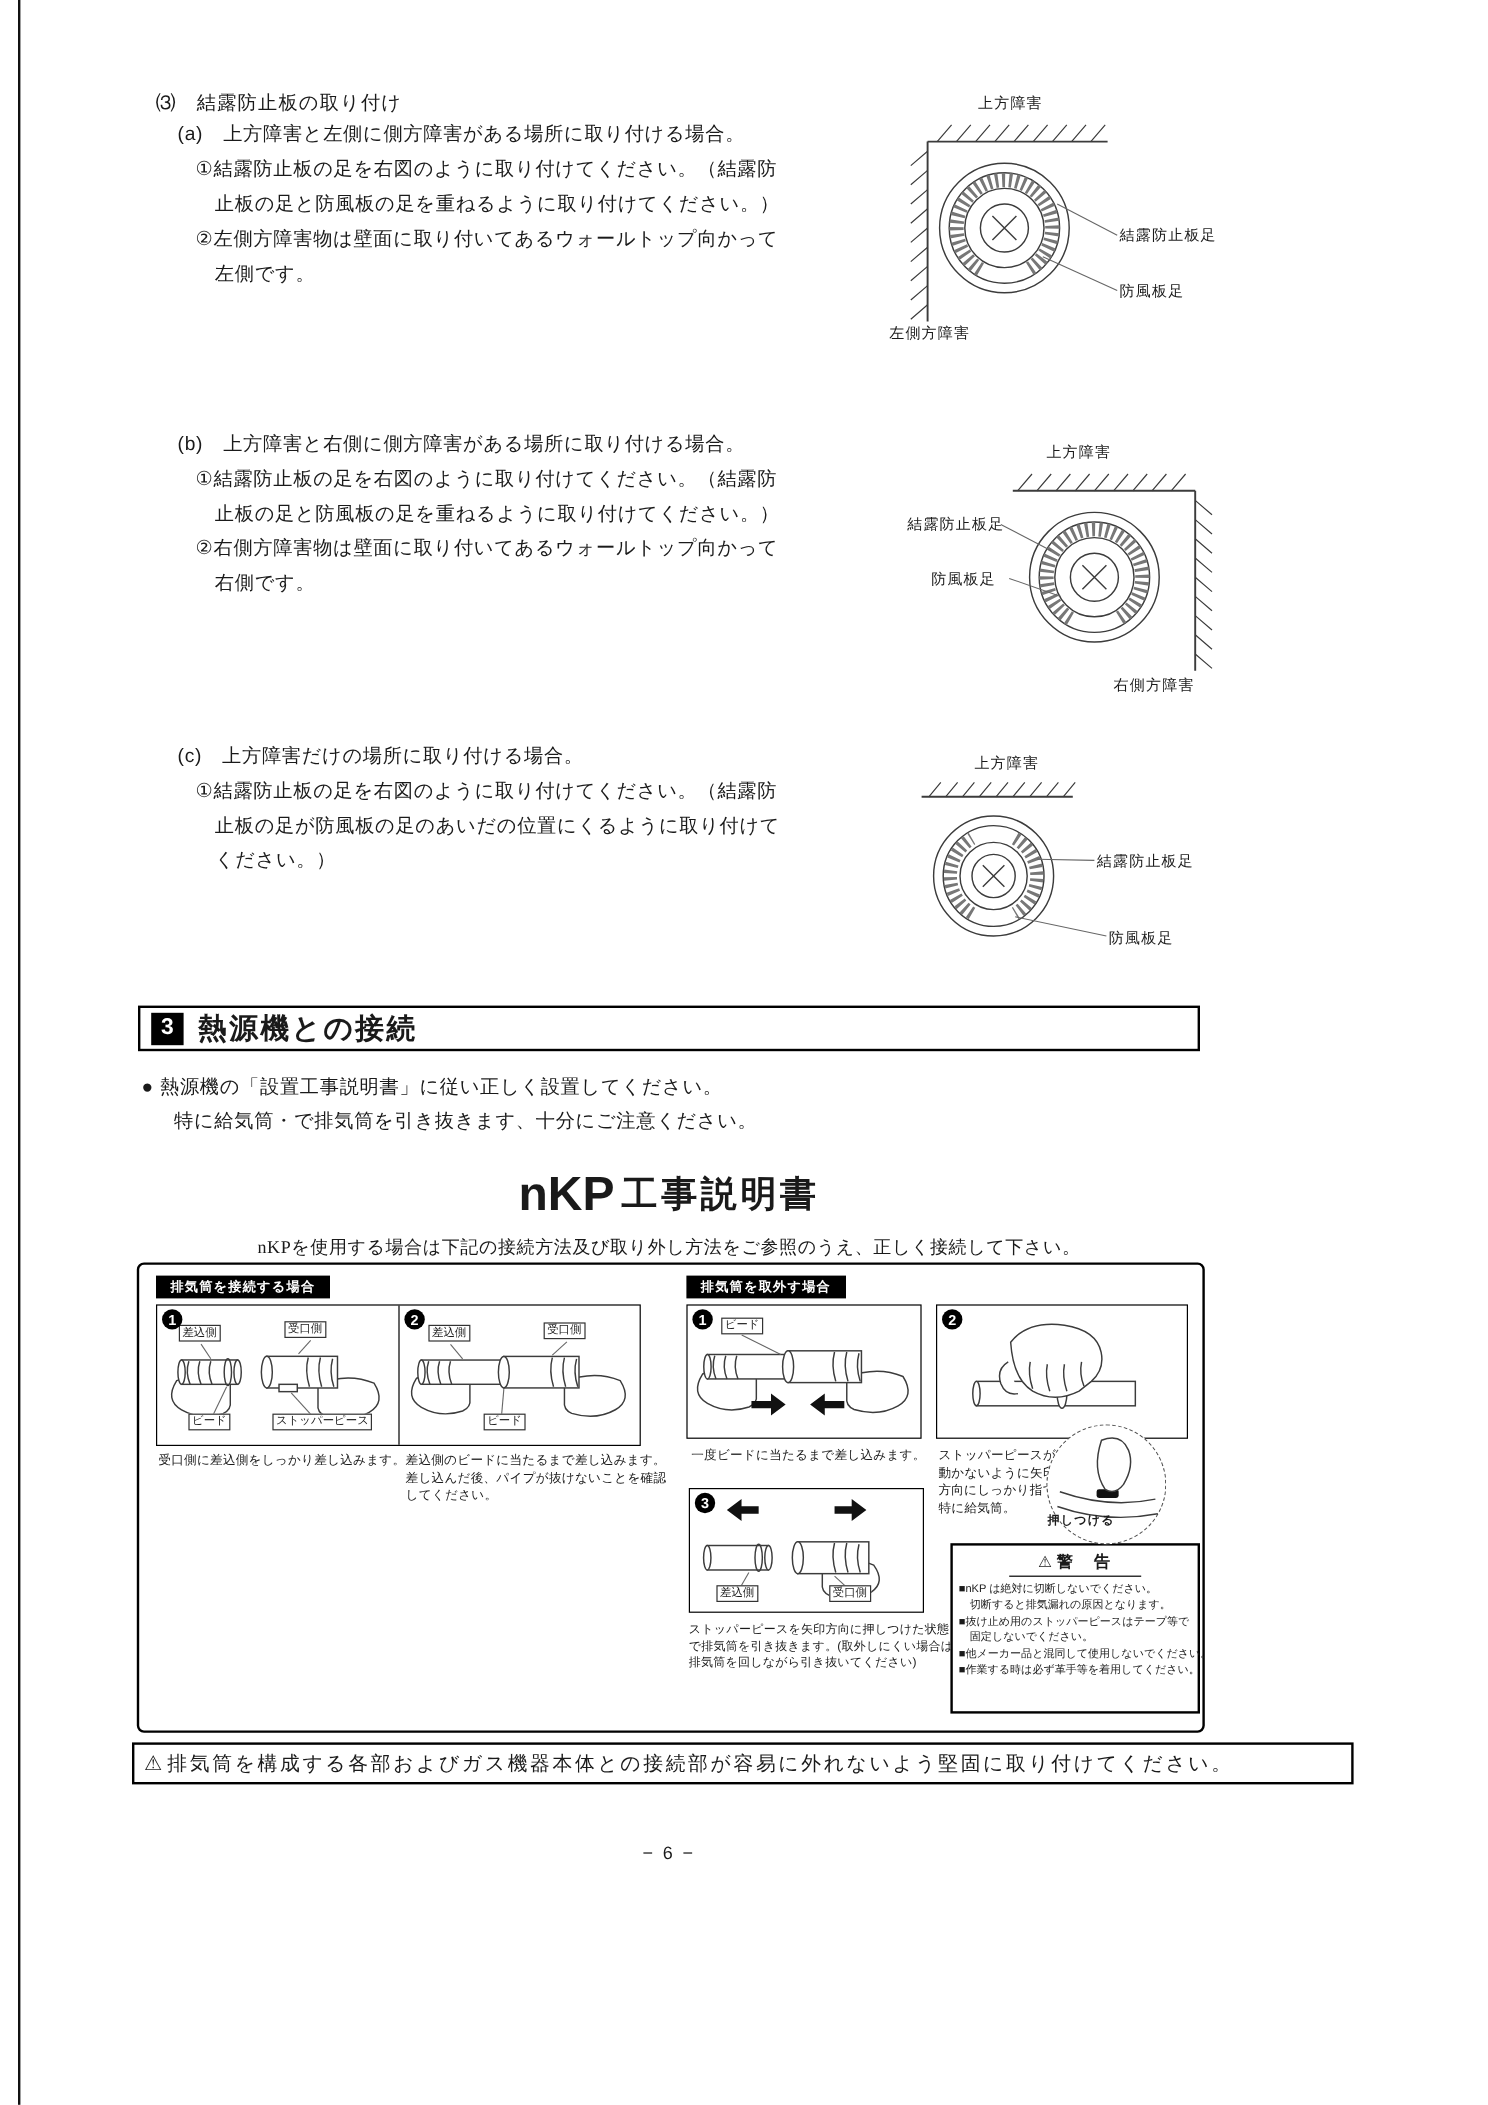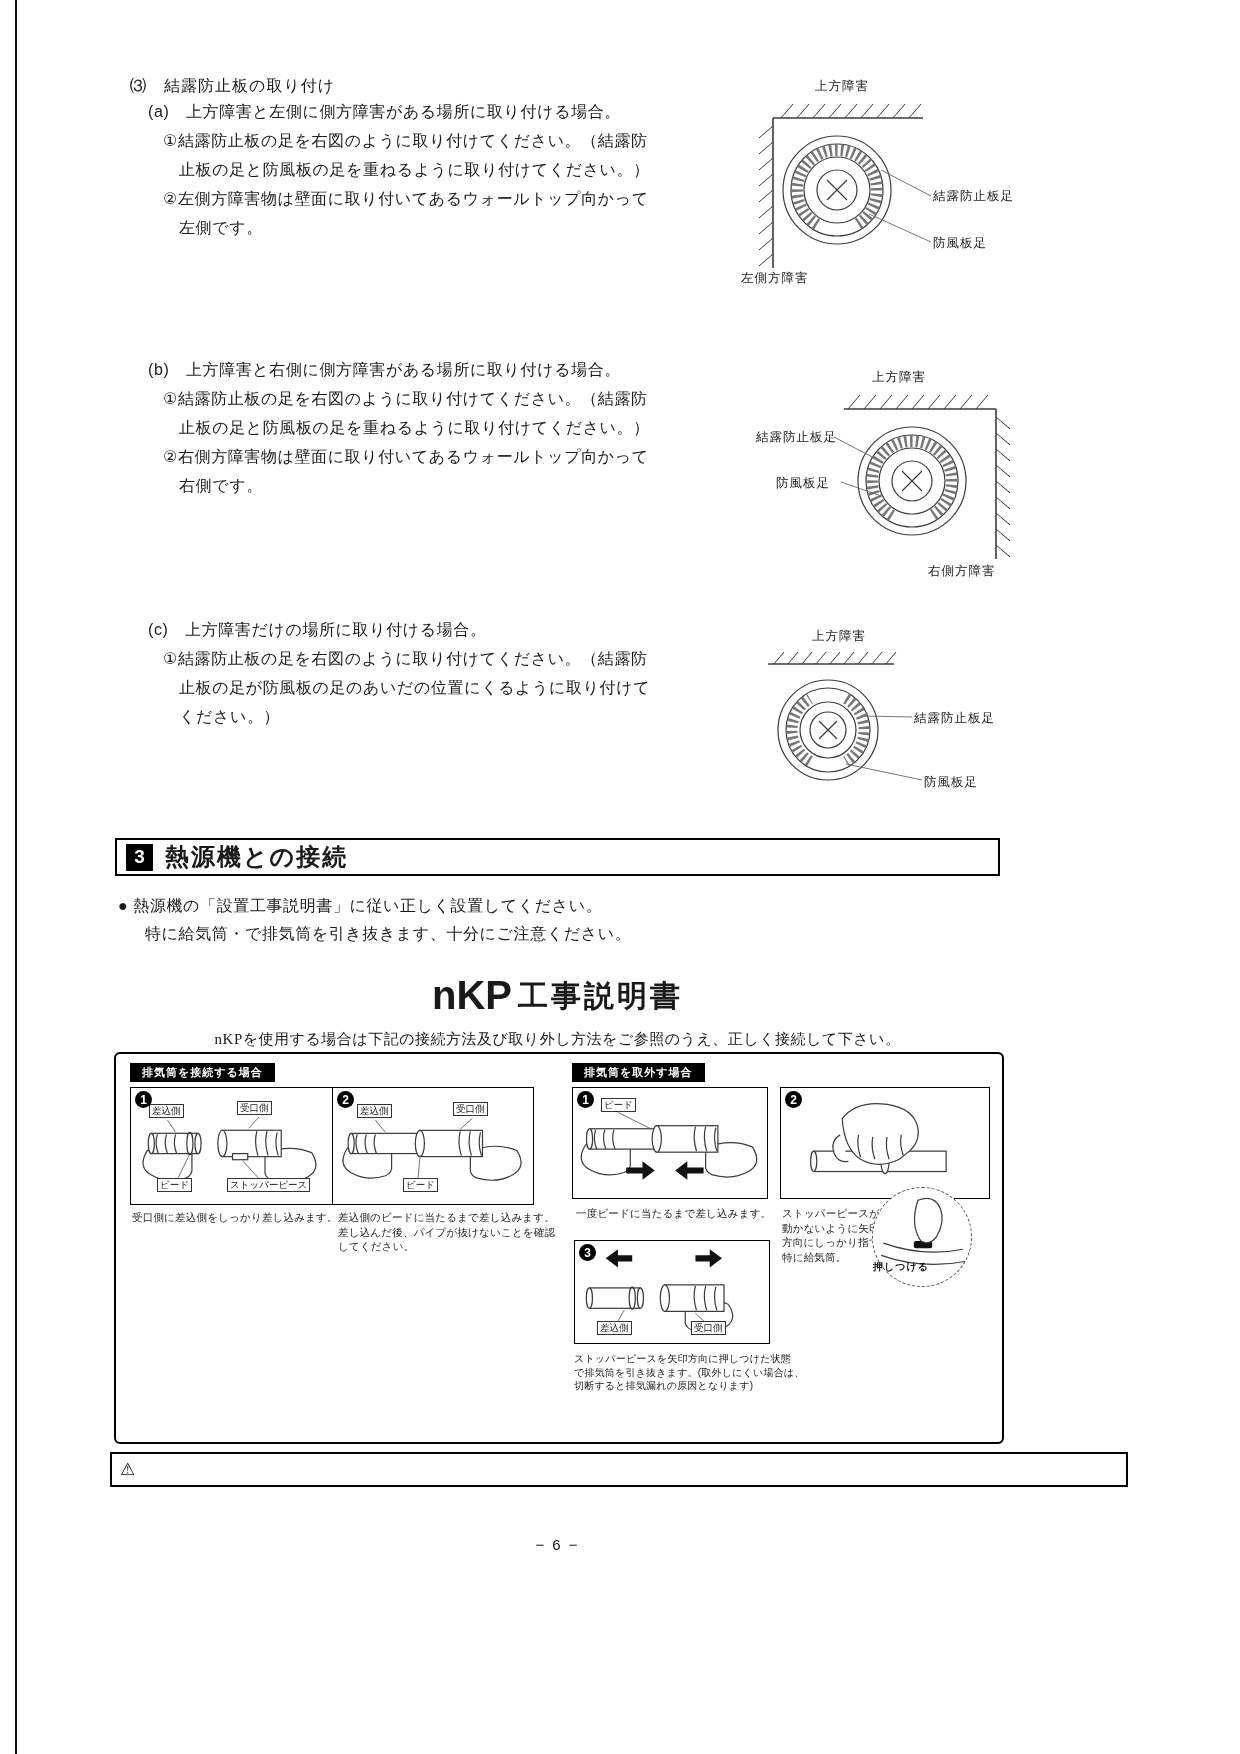--- a/index.html
+++ b/index.html
@@ -260,22 +260,34 @@
       <line class="ld" x1="40" y1="82" x2="48" y2="68"></line>
       <line class="ld" x1="130" y1="82" x2="118" y2="71"></line>
     </svg>
     <div class="stepnum">3</div>
     <div class="chip" style="left:22px;top:80px">差込側</div>
     <div class="chip" style="left:116px;top:80px">受口側</div>
   </div>
   <div class="caption" style="left:458px;top:298px;font-size:10px;line-height:13.5px">
     <div>ストッパーピースを矢印方向に押しつけた状態</div>
     <div>で排気筒を引き抜きます。(取外しにくい場合は、</div>
-    <div>切断すると排気漏れの原因となります)</div>
-  </div>
-
+    <div>排気筒を回しながら引き抜いてください)</div>
+  </div>
+
+  <div class="warnbox">
+    <div class="warnhead">
+      <span class="warn-icon" style="font-size:13px">⚠</span><span>警　告</span>
+    </div>
+    <div class="warnitem">■nKP は絶対に切断しないでください。</div>
+    <div class="warnitem">　切断すると排気漏れの原因となります。</div>
+    <div class="warnitem">■抜け止め用のストッパーピースはテープ等で</div>
+    <div class="warnitem">　固定しないでください。</div>
+    <div class="warnitem">■他メーカー品と混同して使用しないでください。</div>
+    <div class="warnitem">■作業する時は必ず革手等を着用してください。</div>
+  </div>
 </div>
 
 <div class="bottom-strip">
   <span class="warn-icon">⚠</span>
+  <span>排気筒を構成する各部およびガス機器本体との接続部が容易に外れないよう堅固に取り付けてください。</span>
 </div>
 
 <div class="pagenum">− 6 −</div>
 
 </body></html>

